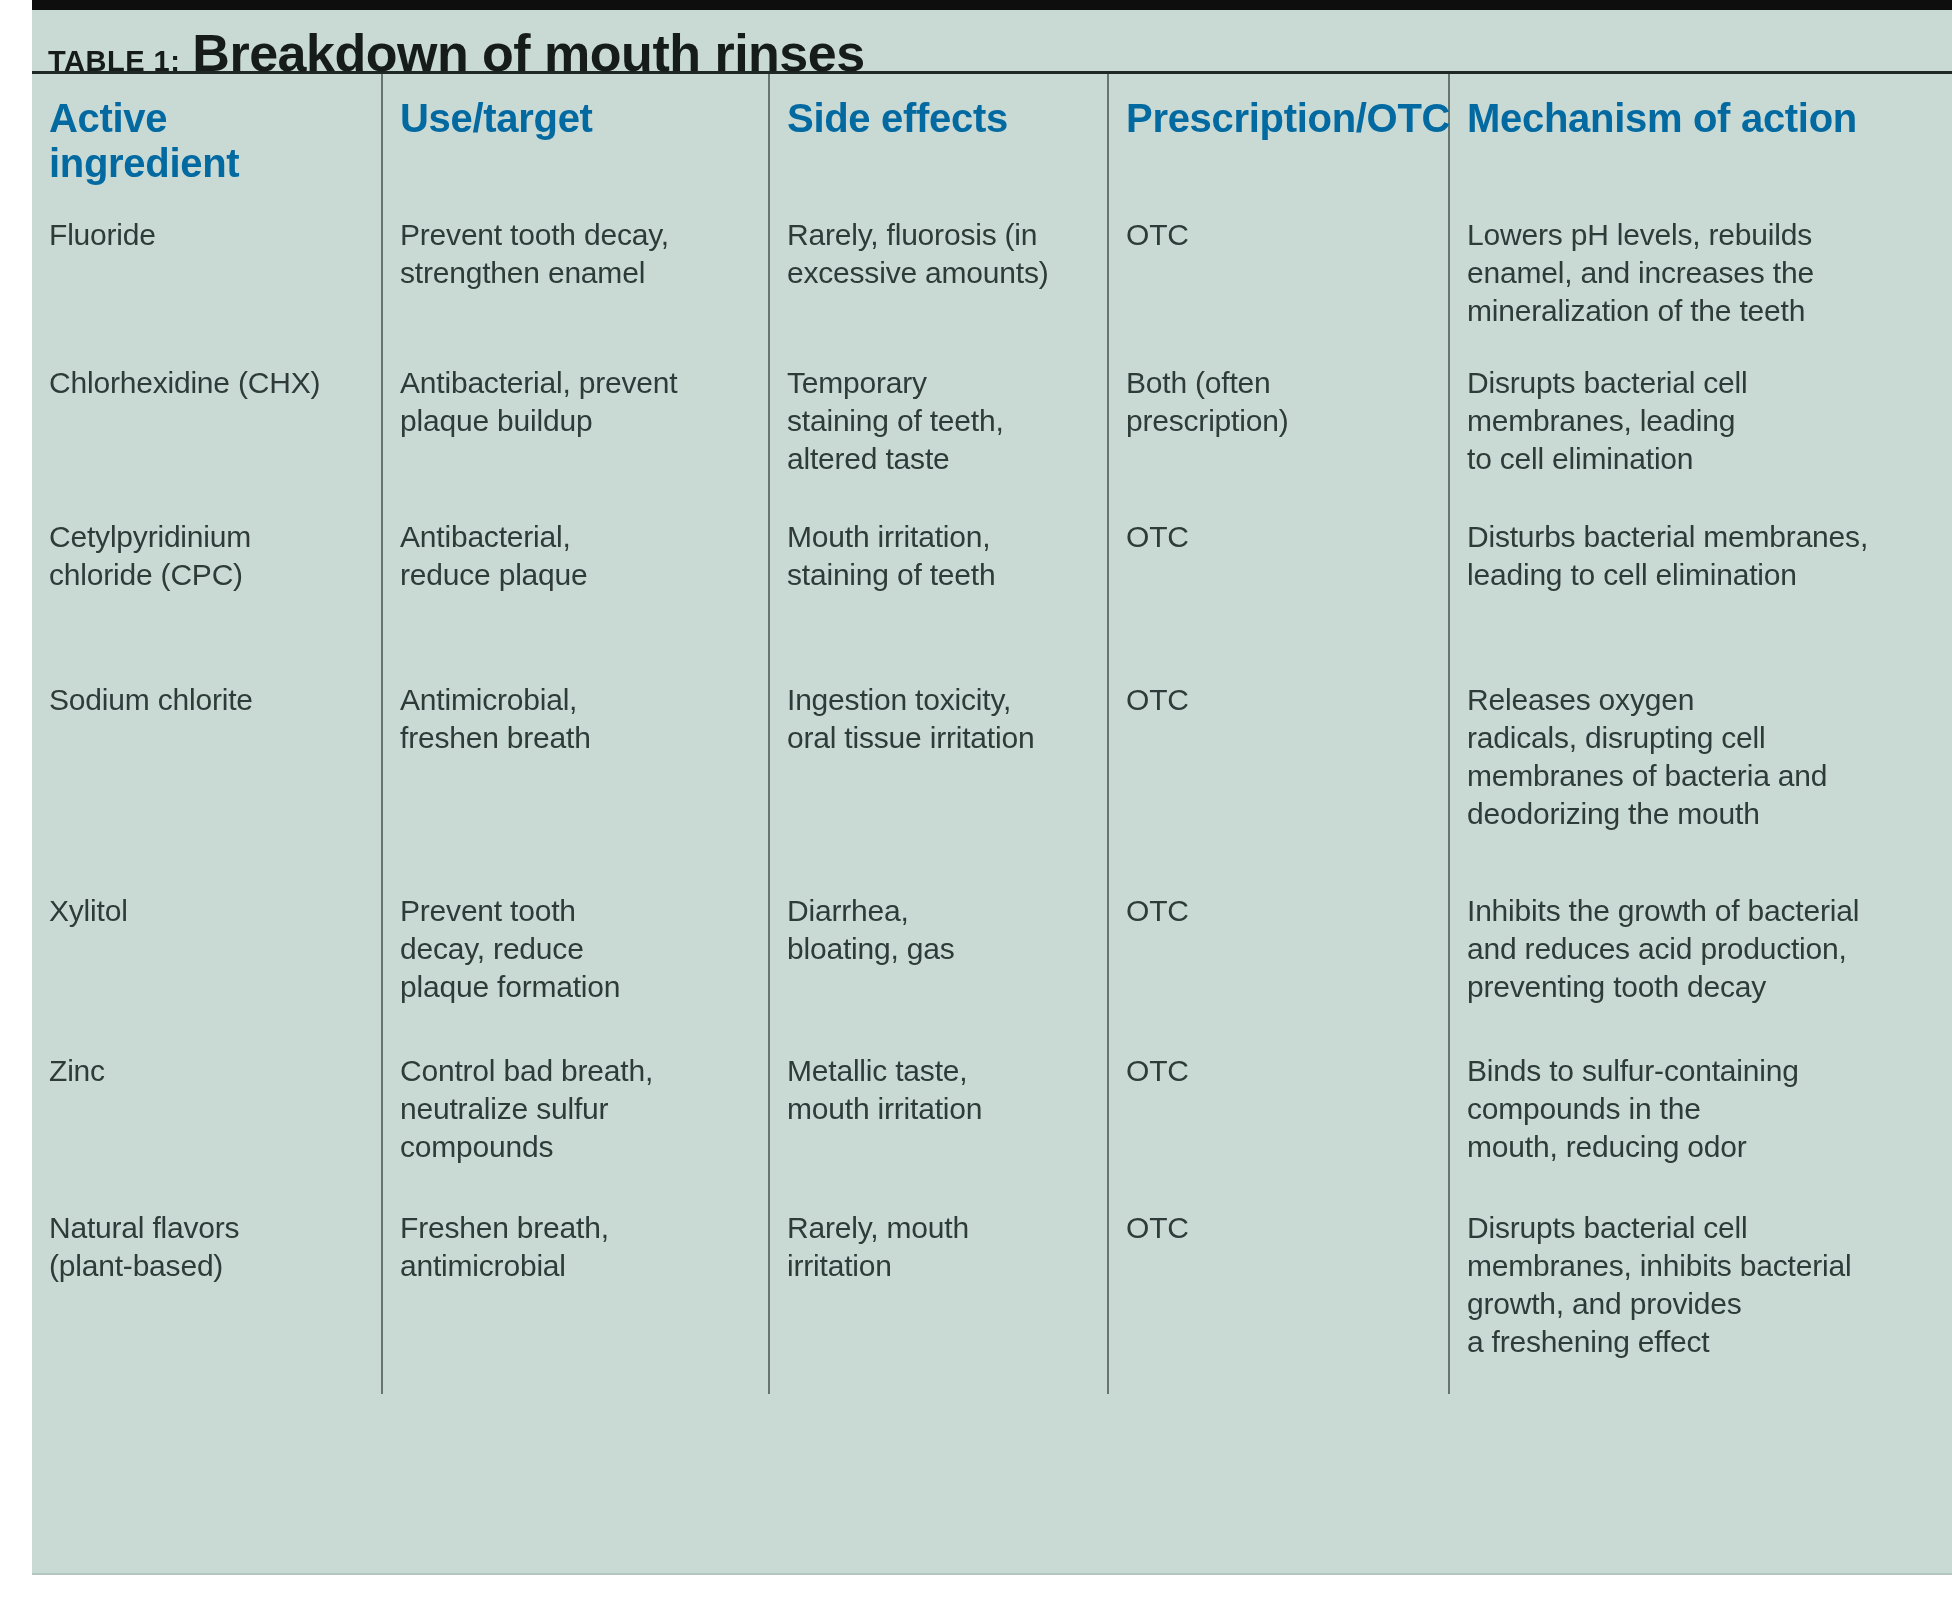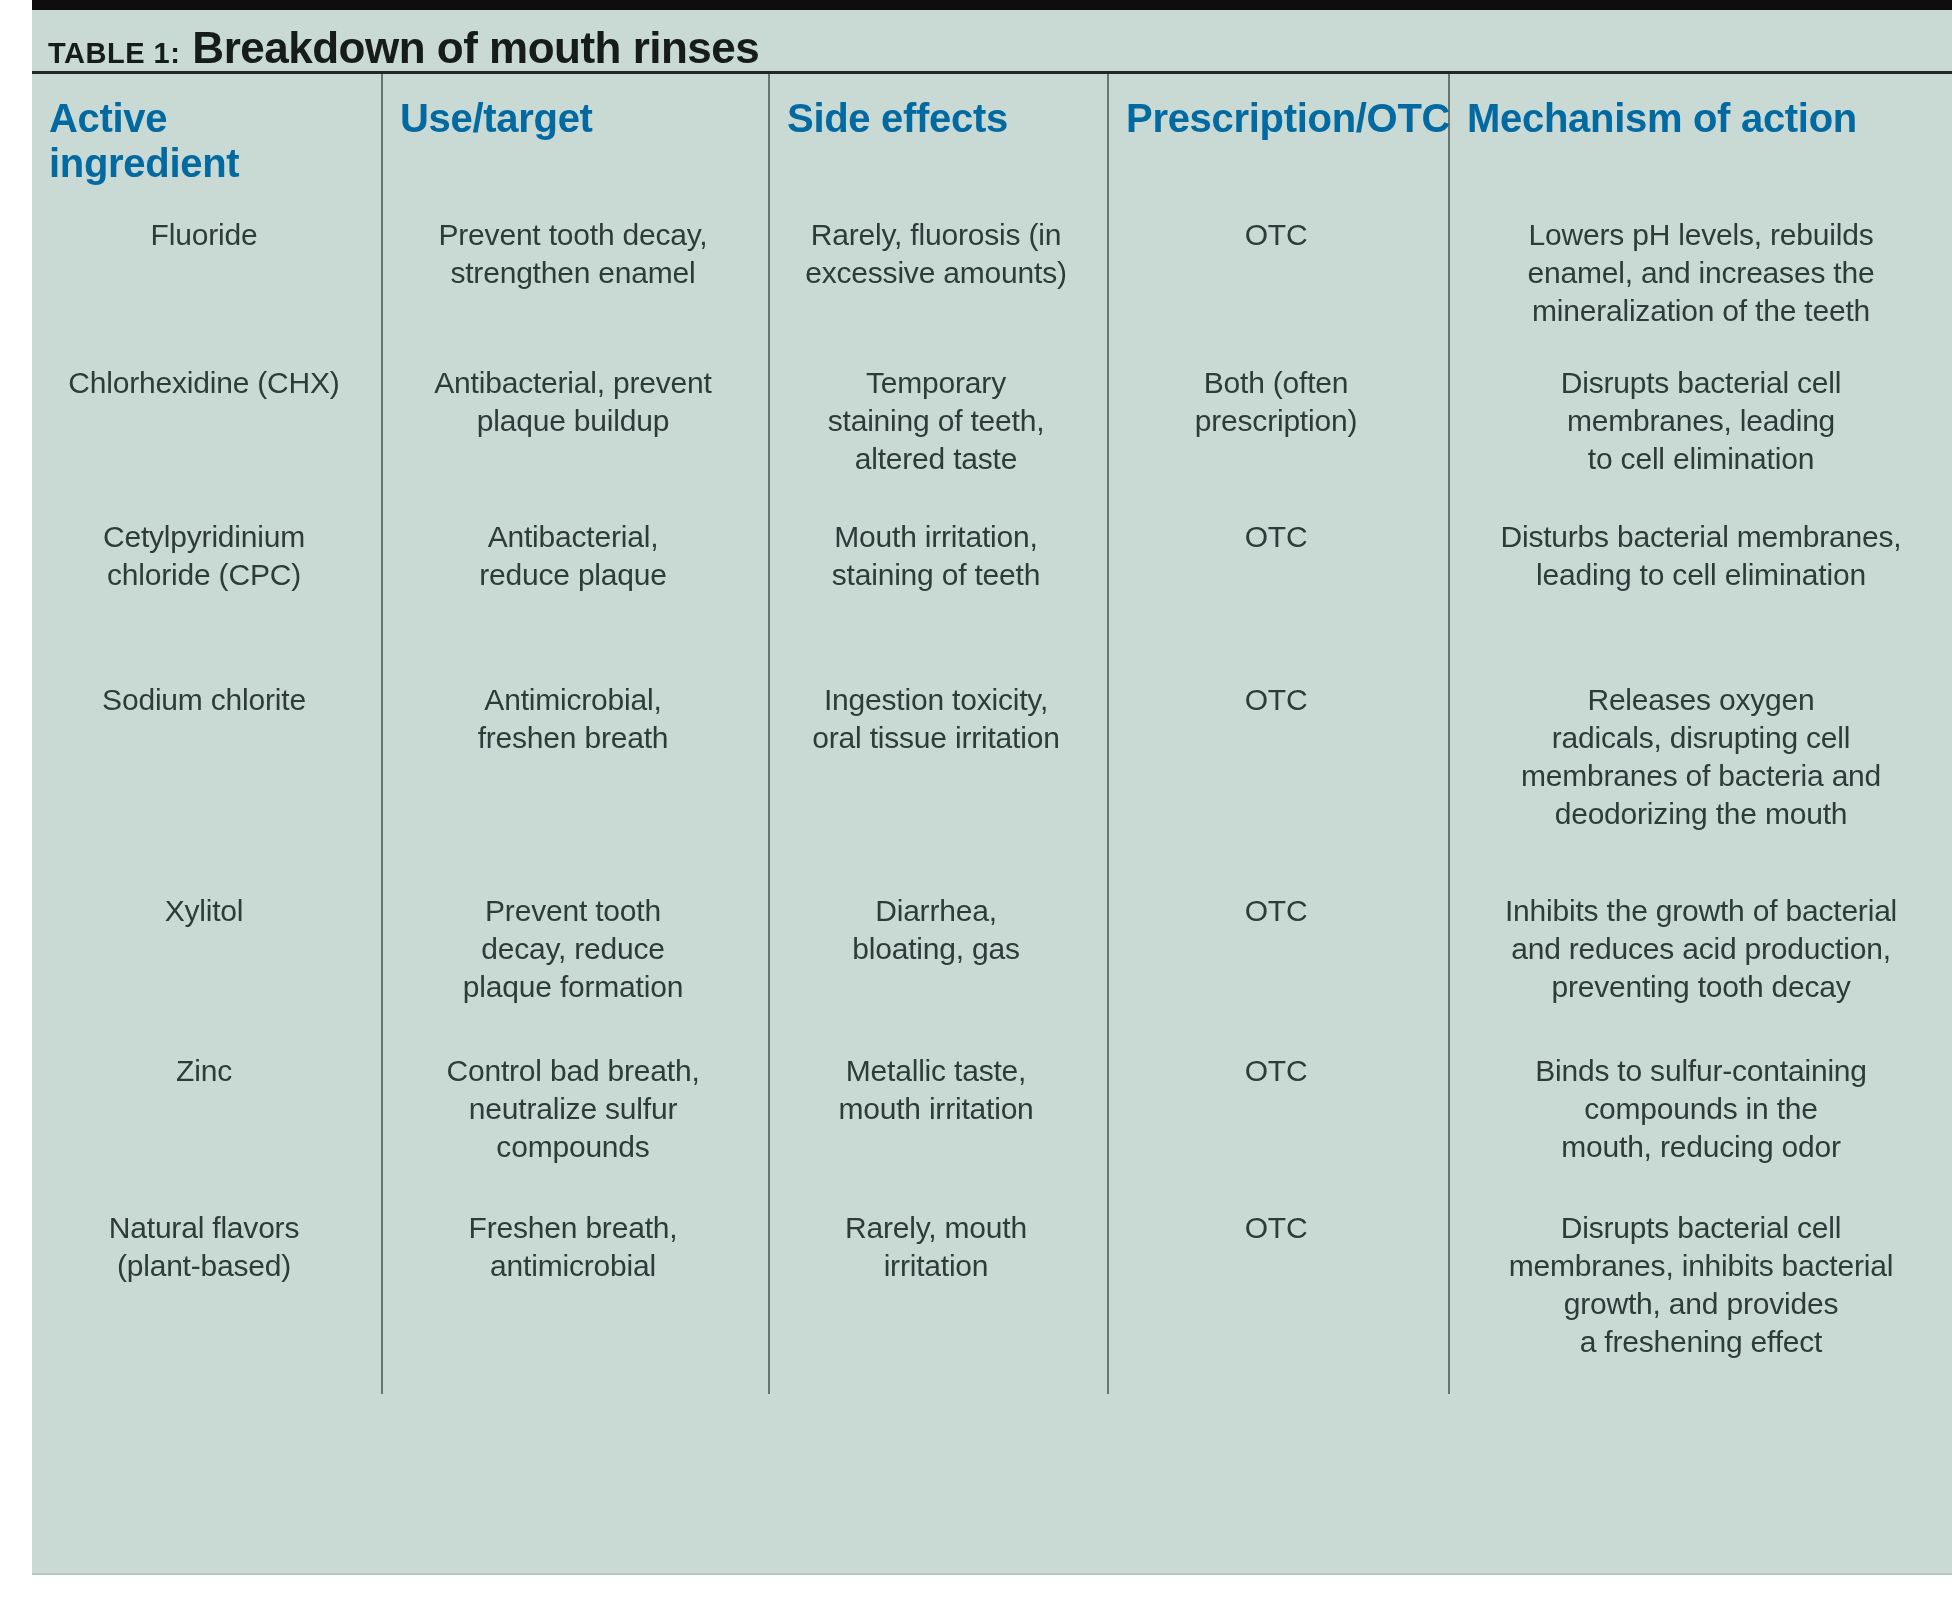--- a/index.html
+++ b/index.html
@@ -37,21 +37,21 @@
     align-items: baseline;
     gap: 12px;
     color: #161c1a;
   }
   .title-label {
     font-size: 29px;
     font-weight: bold;
     letter-spacing: 0.5px;
   }
   .title-text {
-    font-size: 44px;
+    font-size: 52px;
     font-weight: bold;
     letter-spacing: -0.5px;
   }
   table.rinse-table {
     width: 100%;
     border-collapse: collapse;
     table-layout: fixed;
   }
   col.c1 { width: 350px; }
   col.c2 { width: 387px; }
@@ -71,21 +71,20 @@
     font-weight: bold;
     color: #0369a1;
     letter-spacing: -0.3px;
   }
   td {
     font-size: 30px;
     line-height: 38px;
     font-weight: normal;
     color: #2e3b38;
     letter-spacing: -0.2px;
-    text-align: center;
   }
   .bl { border-left: 2px solid #68756f; }
   tr.hdr   { height: 81px; }
   tr.r1 { height: 148px; }
   tr.r2 { height: 154px; }
   tr.r3 { height: 163px; }
   tr.r4 { height: 210px; }
   tr.r5 { height: 211px; }
   tr.r6 { height: 160px; }
   tr.r7 { height: 157px; }

